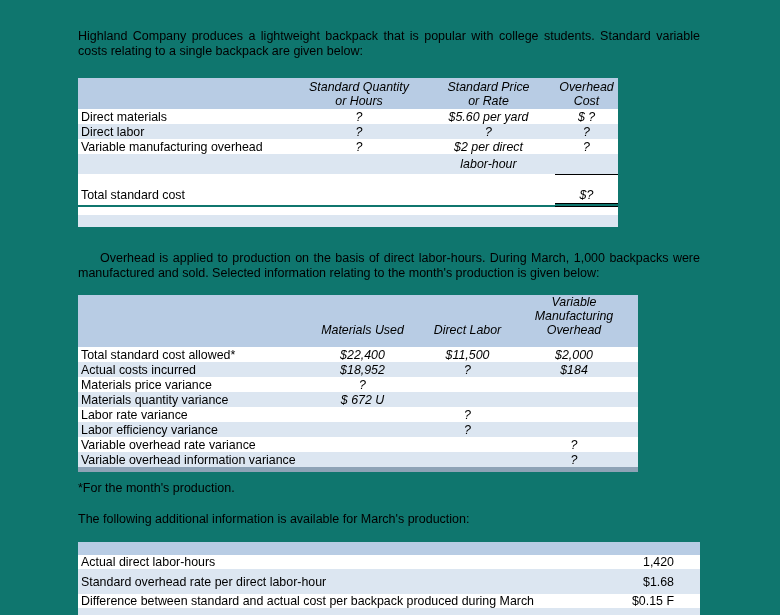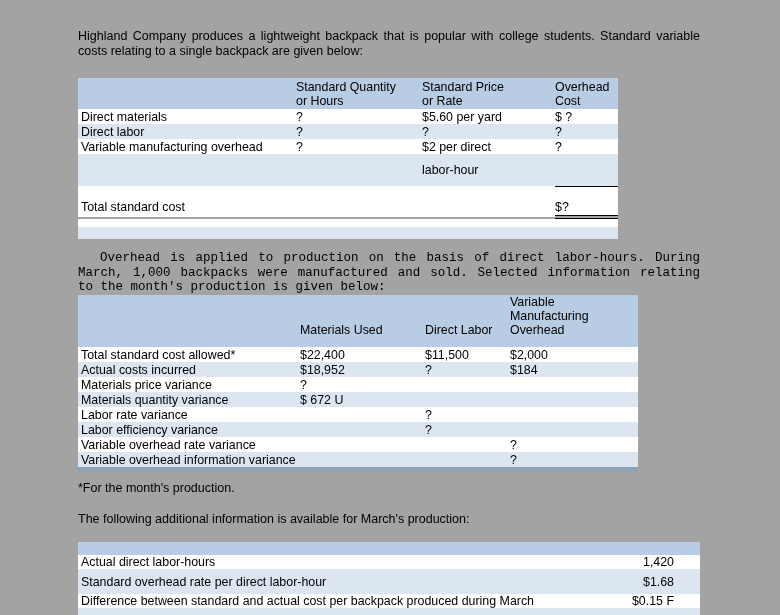--- a/index.html
+++ b/index.html
@@ -1,28 +1,28 @@
 <!DOCTYPE html>
 <html><head>
 <meta charset="utf-8">
 <style>
   html,body{margin:0;padding:0;background:#ffffff;}
   body{width:780px;height:615px;overflow:hidden;font-family:"Liberation Sans",sans-serif;color:#000;}
-  .page{position:relative;width:780px;height:615px;background:#a3a3a3;}
+  .page{position:relative;width:780px;height:615px;background:#0f766e;}
   .blk{position:absolute;left:78px;}
   p{margin:0;font-size:12.5px;line-height:14.7px;text-align:right;}
   .just{text-align:justify;width:622px;}
-  .indent{text-indent:22px;font-family:Liberation Mono, monospace;}
+  .indent{text-indent:22px;}
   table{border-collapse:collapse;table-layout:fixed;font-size:12.4px;}
   td{padding:0;vertical-align:middle;overflow:hidden;line-height:14px;}
   .hdr td{background:#b8cce4;}
   .b td{background:#dce6f1;}
   .w td{background:#ffffff;}
   .bar td{background:#8ea3b6;}
-  .c{}
+  .c{text-align:center;font-style:italic;}
   .lbl{padding-left:3px;}
   .vb{vertical-align:bottom;padding-bottom:10px;}
   .rule-top{border-top:1px solid #000;}
   .dbl{border-bottom:4px double #000;vertical-align:top;padding-top:1px;}
   .sp td{line-height:0;font-size:0;}
   .val{text-align:right;padding-right:26px;}
 </style>
 </head>
 <body>
 
@@ -64,21 +64,21 @@
         <td class="c">?</td>
         <td class="c">?</td>
         <td class="c">?</td>
       </tr>
       <tr class="w" style="height:15px">
         <td class="lbl">Variable manufacturing overhead</td>
         <td class="c">?</td>
         <td class="c">$2 per direct</td>
         <td class="c">?</td>
       </tr>
-      <tr class="b" style="height:32px">
+      <tr class="b" style="height:20px">
         <td></td>
         <td></td>
         <td class="c">labor-hour</td>
         <td></td>
       </tr>
       <tr class="w sp" style="height:13px">
         <td></td>
         <td></td>
         <td></td>
         <td class="rule-top"></td>

